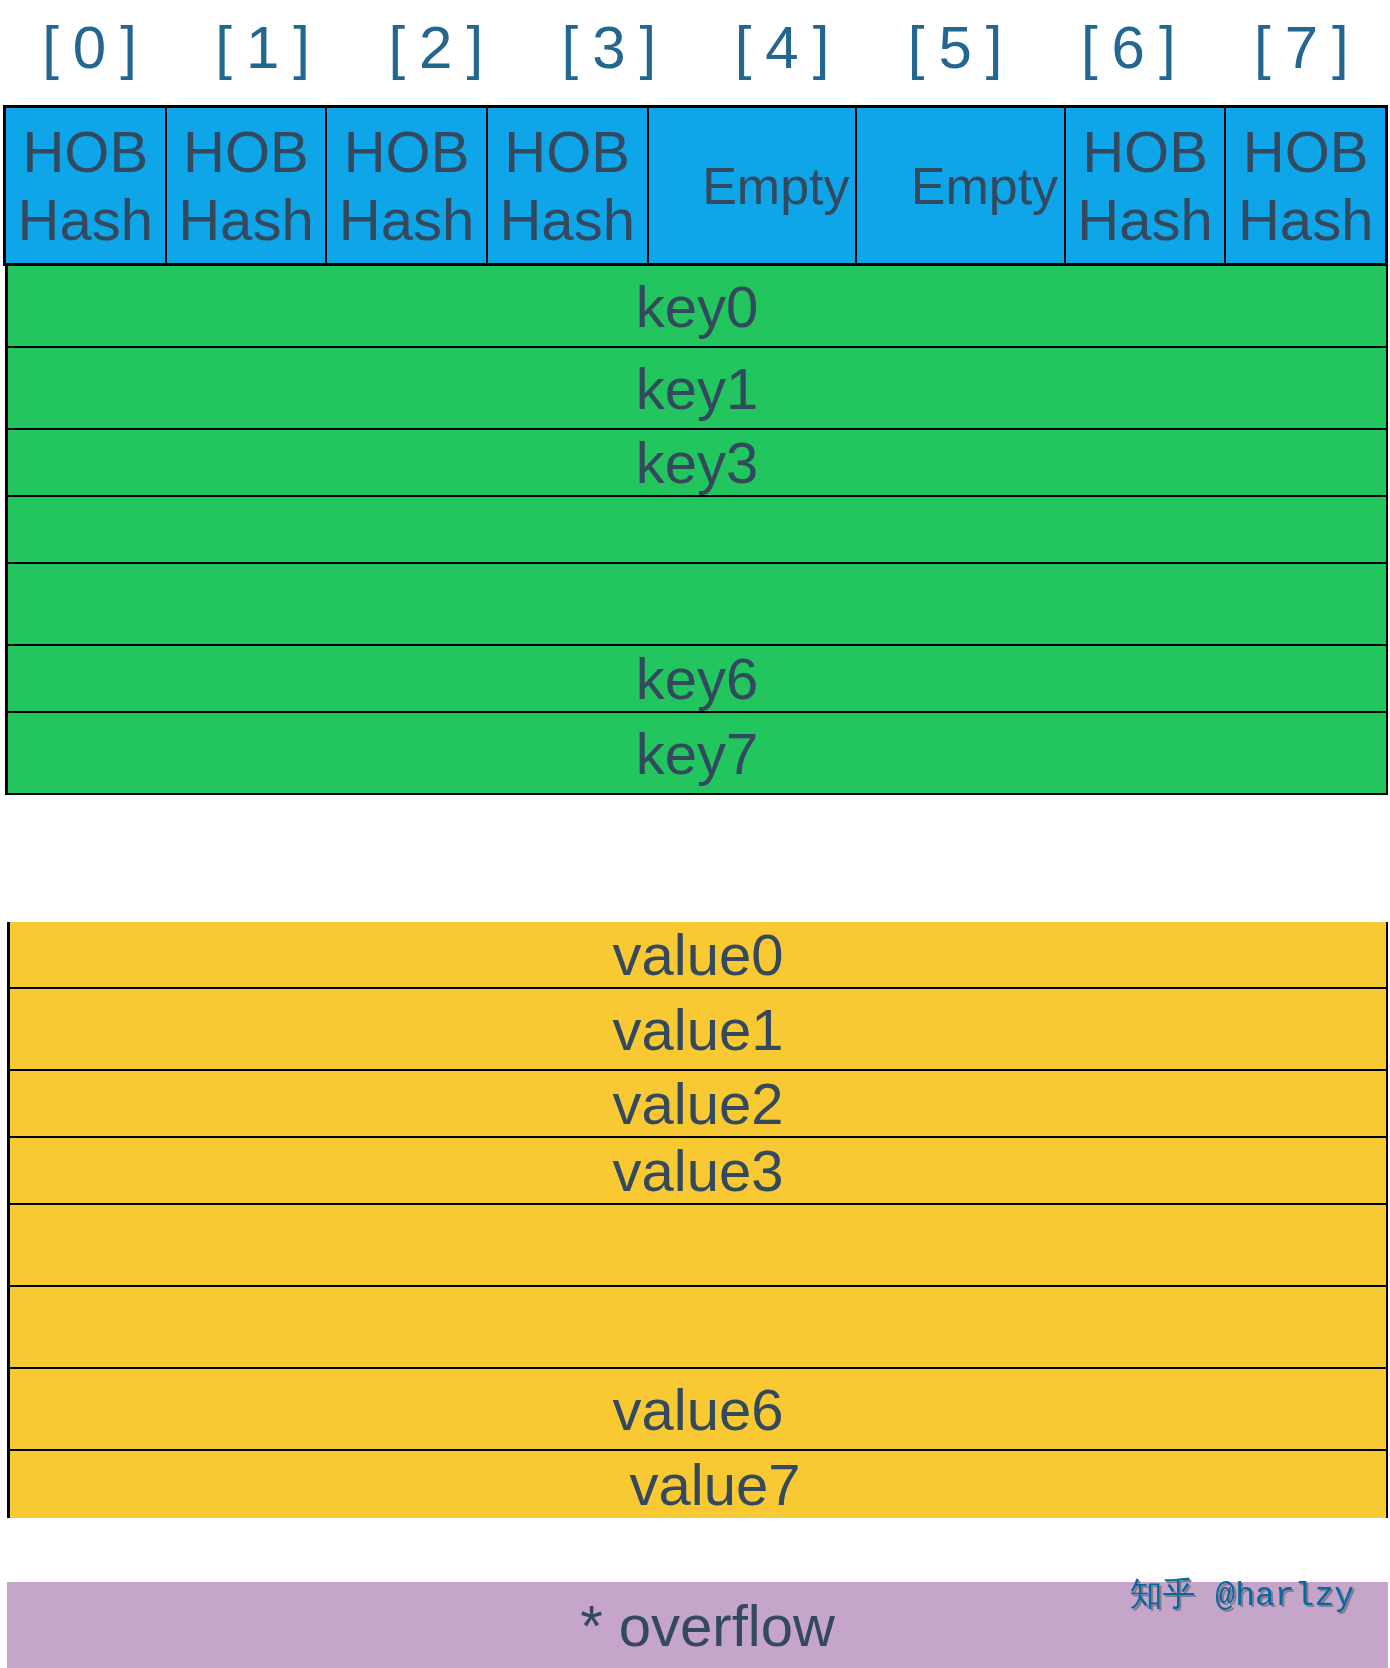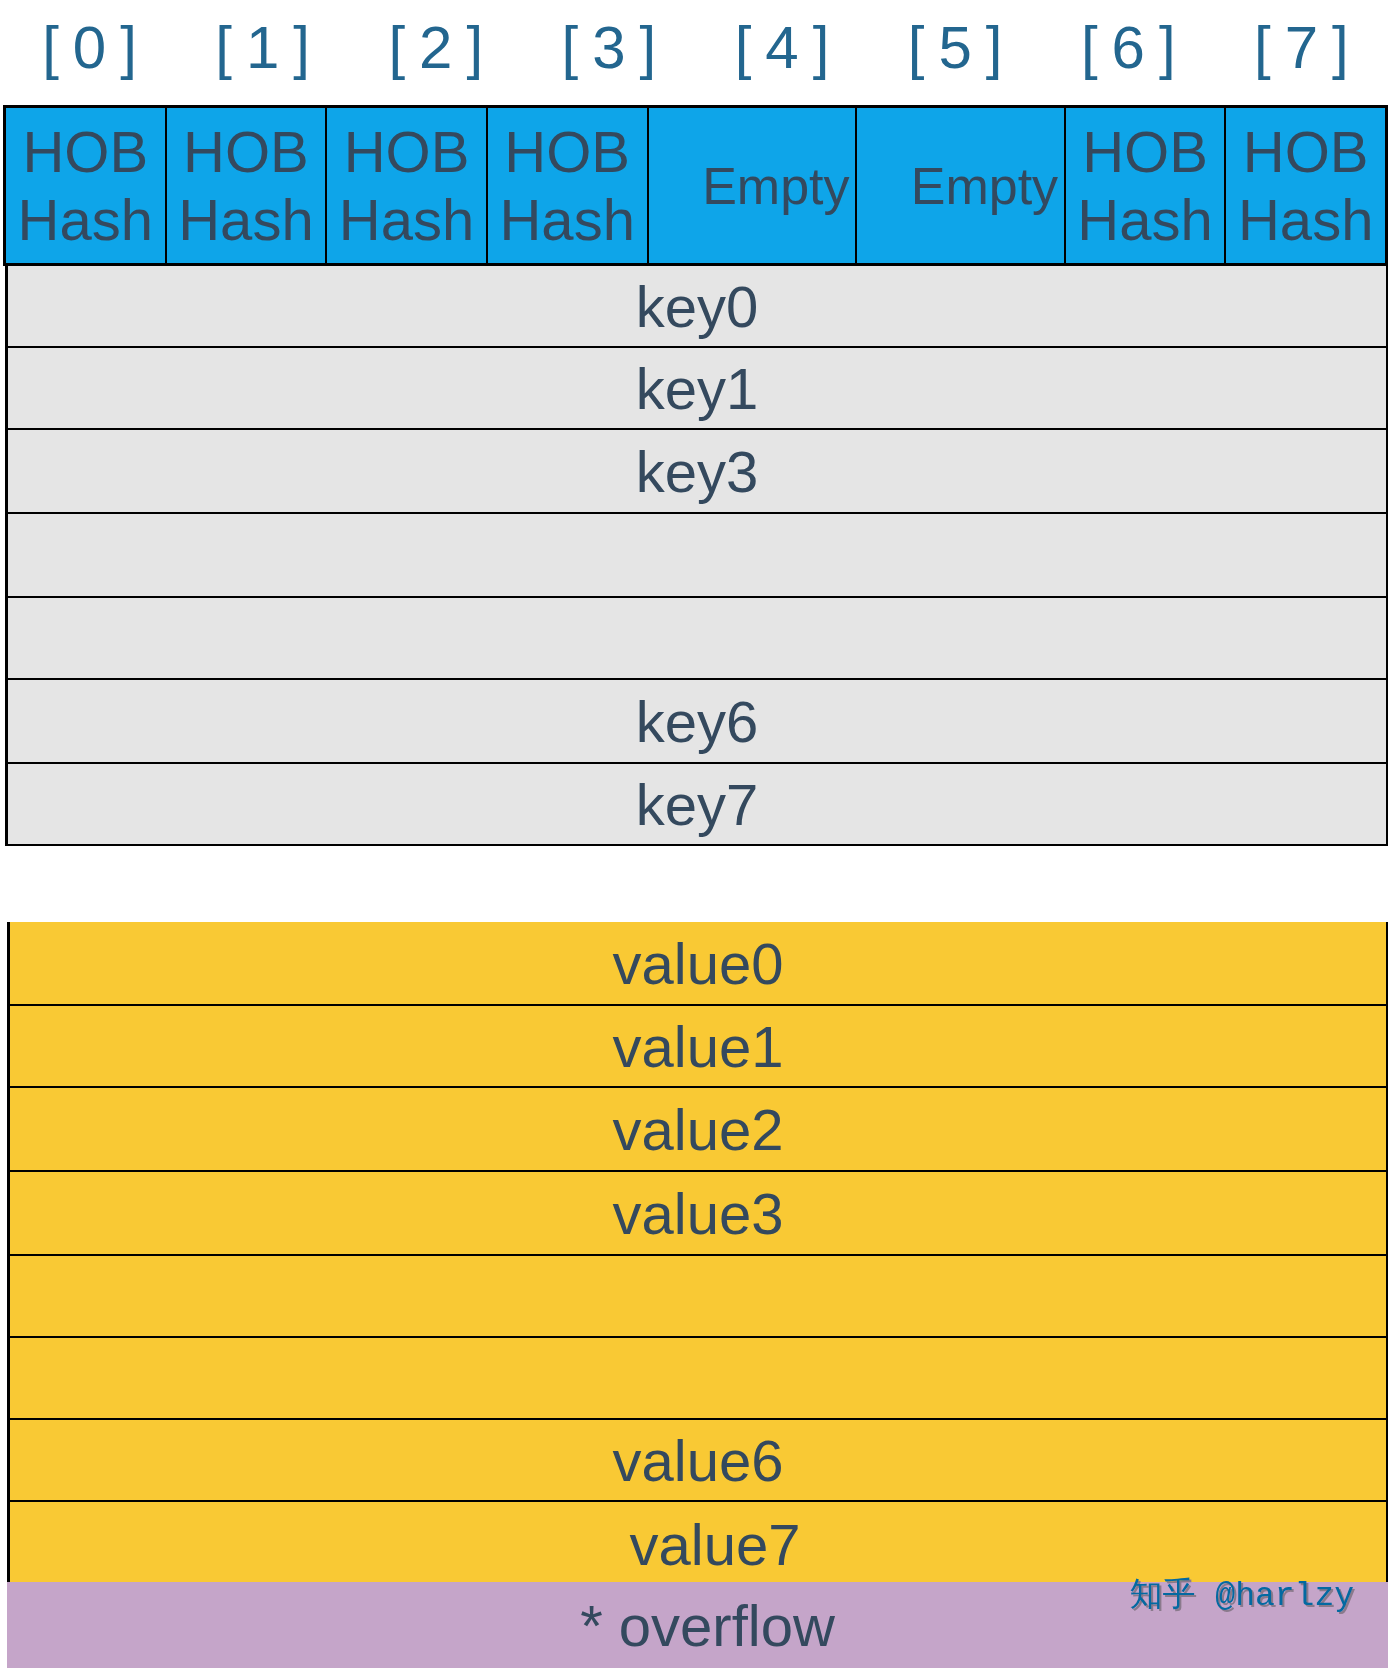--- a/index.html
+++ b/index.html
@@ -10,24 +10,24 @@
              letter-spacing: 14px; padding-left: 14px; box-sizing: border-box; }
     .header { position: absolute; left: 3px; top: 105px; width: 1385px; height: 161px;
               display: flex; border: 3px solid #000; box-sizing: border-box; background: #0ea5e9; }
     .slot { flex: 1; border-right: 2px solid #000; display: flex; flex-direction: column;
             align-items: center; justify-content: center; font-size: 58px; line-height: 68px; }
     .slot:last-child { border-right: none; }
     .slot.empty { font-size: 52px; padding-left: 48px; }
     .rows { position: absolute; left: 5px; width: 1383px; }
     .row { height: 82px; display: flex; align-items: center; justify-content: center;
            font-size: 58px; border-bottom: 2px solid #000; box-sizing: border-box; }
-    .keys { top: 266px; background: #e5e5e5; border-left: 3px solid #000; border-right: 2px solid #000; box-sizing: border-box; }
+    .keys { top: 266px; background: #22c55e; border-left: 3px solid #000; border-right: 2px solid #000; box-sizing: border-box; }
     .values { top: 922px; left: 7px; width: 1381px; background: #F9C934; border-left: 3px solid #000; border-right: 2px solid #000; box-sizing: border-box; }
     .values .row:last-child { border-bottom: none; margin-left: 34px; }
-    .row.tall { height: 84px; }
+    .row.tall { height: 67px; }
     .overflow { position: absolute; left: 7px; top: 1582px; width: 1381px; height: 86px;
                 background: #C5A5C9; display: flex; align-items: center; justify-content: center;
                 font-size: 58px; padding-left: 20px; box-sizing: border-box; }
     .watermark { position: absolute; right: 36px; top: 1572px; font-size: 33px; color: #0369a1;
                  text-shadow: 2px 2px 0 #8a7a8c; font-family: Liberation Mono, monospace; }
   </style>
 </head>
 <body>
 
 <div class="indices">

